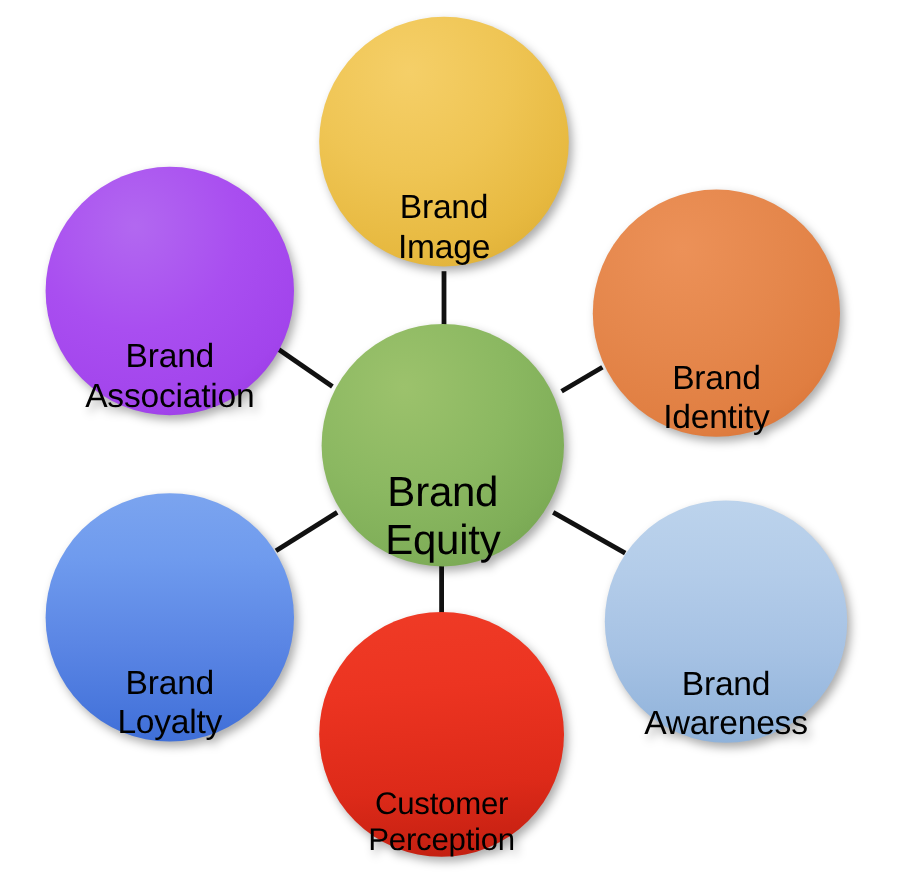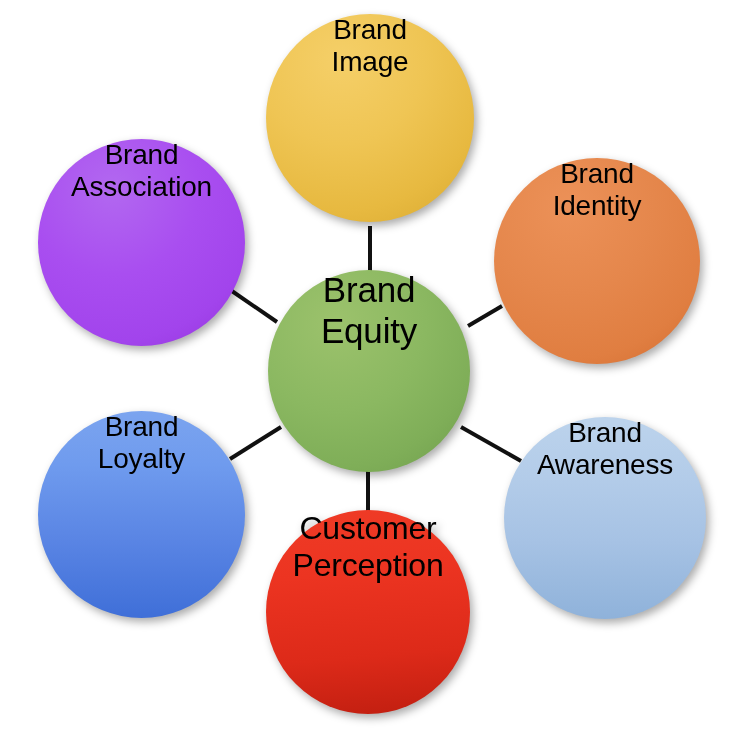--- a/index.html
+++ b/index.html
@@ -21,21 +21,21 @@
     position: absolute;
     left: 0;
     top: 0;
     width: 750px;
     height: 746px;
   }
   .node {
     position: absolute;
     border-radius: 50%;
     display: flex;
-    align-items: flex-start;
+    align-items: flex-end;
     justify-content: center;
     text-align: center;
     color: #000000;
     line-height: 1.16;
     box-sizing: border-box;
     filter: drop-shadow(3px 4px 4px rgba(0,0,0,0.33));
   }
   .node-label {
     display: block;
     width: 128%;
@@ -96,21 +96,21 @@
     height: 202px;
     font-size: 28px;
     background: linear-gradient(180deg, #bcd3ec 0%, #b3cce9 30%, #a6c2e4 62%, #8fb2da 100%);
     z-index: 2;
   }
   #node-perception {
     left: 266px;
     top: 510px;
     width: 204px;
     height: 204px;
-    font-size: 32px;
+    font-size: 26px;
     background: linear-gradient(175deg, #ef3b26 0%, #ec3421 32%, #dd2a19 70%, #c01e10 100%);
     z-index: 2;
   }
 </style>
 </head>
 <body>
 
 <div id="diagram">
 
   <svg id="connector-layer" viewBox="0 0 750 746" xmlns="http://www.w3.org/2000/svg">

